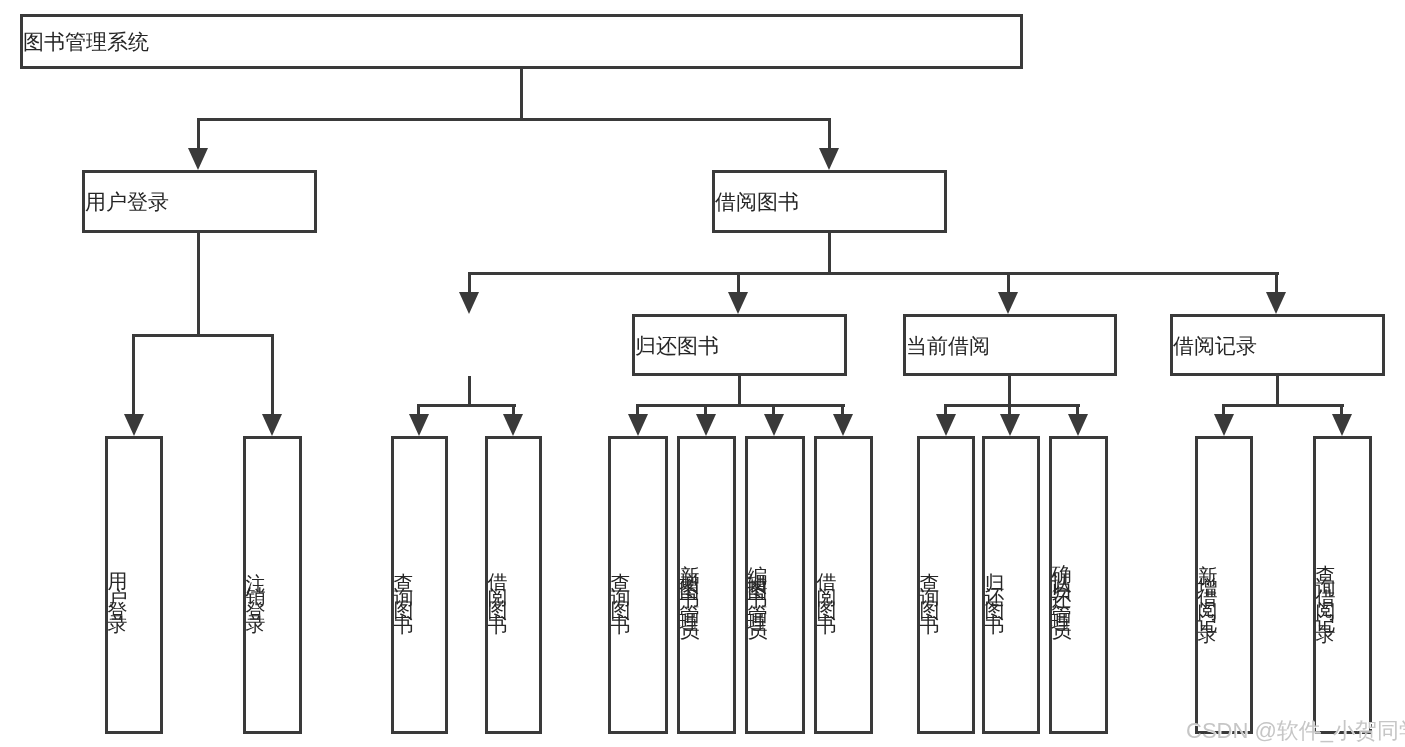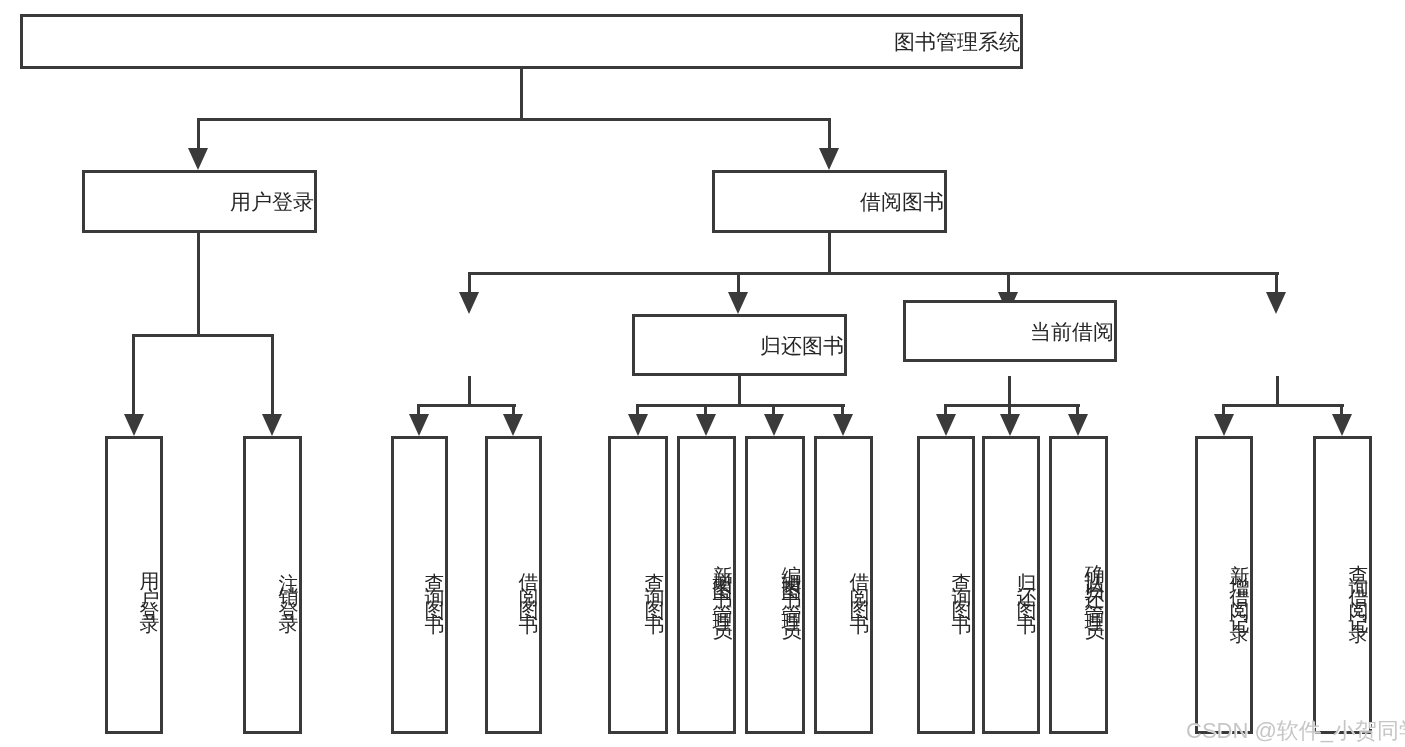--- a/index.html
+++ b/index.html
@@ -8,21 +8,21 @@
     --wm:#c6c6c6;
     --bg:#ffffff;
   }
   html,body{margin:0;padding:0;background:var(--bg);}
   .canvas{
     position:relative;width:1405px;height:747px;background:var(--bg);
     font-family:"Liberation Sans", sans-serif;color:var(--text);overflow:hidden;
   }
   .box{
     position:absolute;box-sizing:border-box;border:3px solid var(--line);
-    background:#fff;display:flex;align-items:center;justify-content:flex-end;
+    background:#fff;display:flex;align-items:center;justify-content:flex-start;
     font-size:21px;line-height:1;
   }
   .box .lbl{white-space:nowrap;}
   .leaf .vtext{
     writing-mode:vertical-rl;text-orientation:mixed;
     font-size:20px;white-space:nowrap;
   }
   .vline,.hline{position:absolute;background:var(--line);}
   .arrow{
     position:absolute;width:0;height:0;
@@ -72,22 +72,25 @@
   <div class="vline" style="left:737px;top:272px;width:3px;height:24px;"></div>
   <div class="arrow" style="left:728px;top:292px;"></div>
   <div class="vline" style="left:1007px;top:272px;width:3px;height:24px;"></div>
   <div class="arrow" style="left:998px;top:292px;"></div>
   <div class="vline" style="left:1275px;top:272px;width:3px;height:24px;"></div>
   <div class="arrow" style="left:1266px;top:292px;"></div>
 
   <div class="box" style="left:632px;top:314px;width:215px;height:62px;">
     <span class="lbl">归还图书</span>
   </div>
-  <div class="box" style="left:903px;top:300px;width:214px;height:62px;">
+  <div class="box" style="left:903px;top:314px;width:214px;height:62px;">
     <span class="lbl">当前借阅</span>
+  </div>
+  <div class="box" style="left:1170px;top:314px;width:215px;height:62px;">
+    <span class="lbl">借阅记录</span>
   </div>
 
   <div class="vline" style="left:468px;top:376px;width:3px;height:30px;"></div>
   <div class="hline" style="left:417px;top:404px;width:99px;height:3px;"></div>
   <div class="vline" style="left:417px;top:404px;width:3px;height:12px;"></div>
   <div class="arrow" style="left:409px;top:414px;"></div>
   <div class="vline" style="left:512px;top:404px;width:3px;height:12px;"></div>
   <div class="arrow" style="left:503px;top:414px;"></div>
 
   <div class="vline" style="left:738px;top:376px;width:3px;height:30px;"></div>

